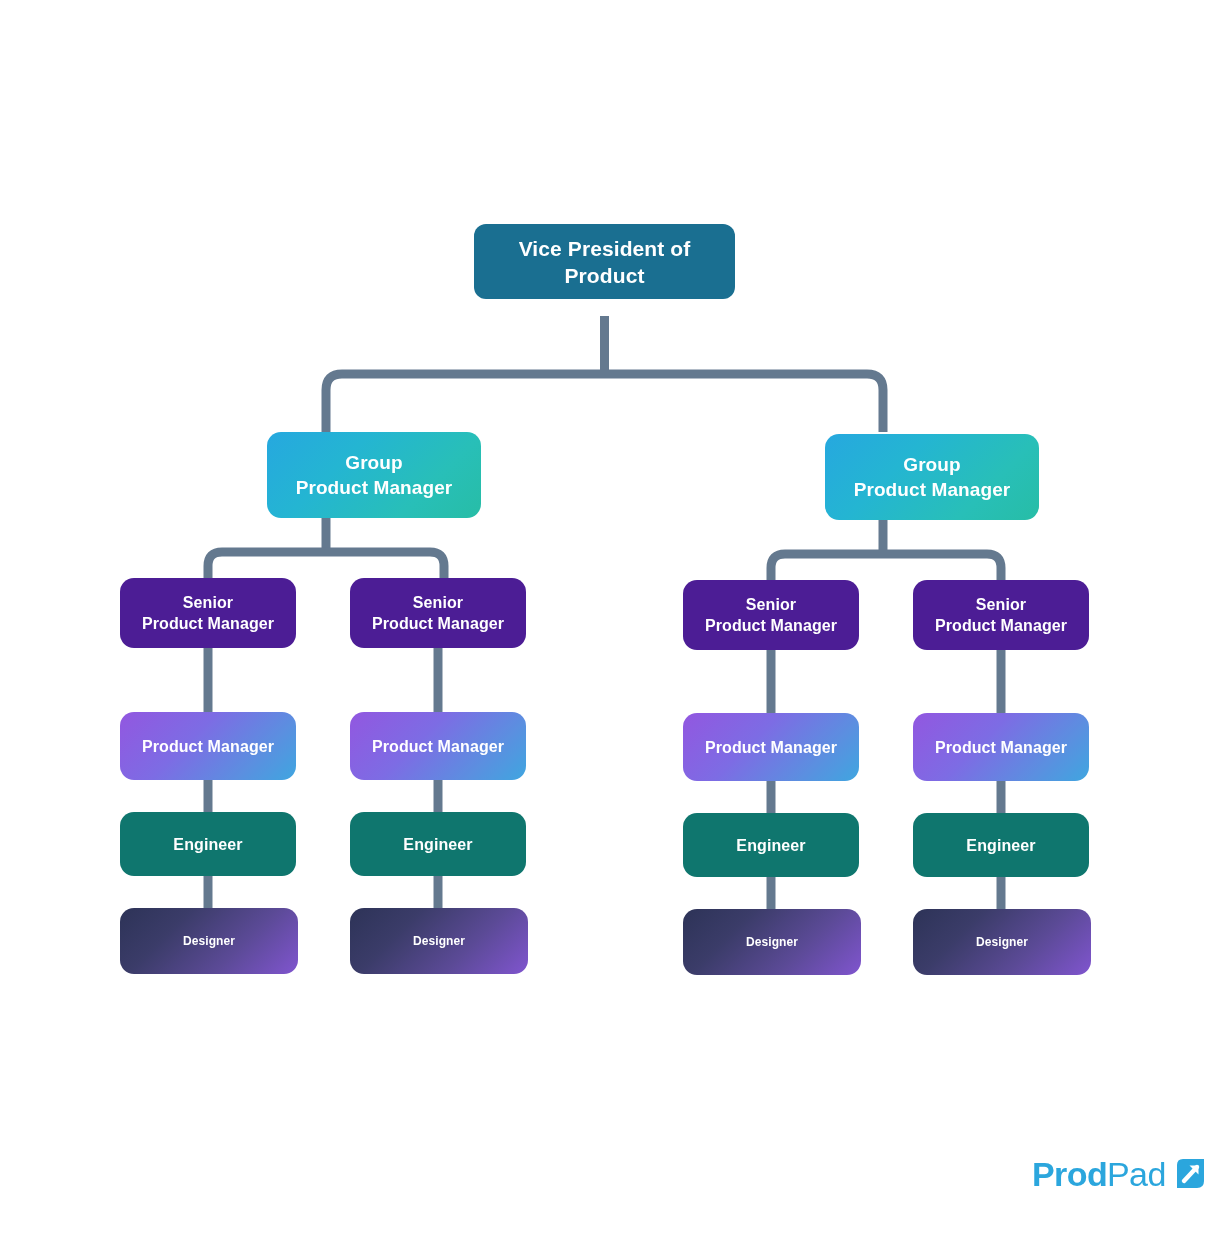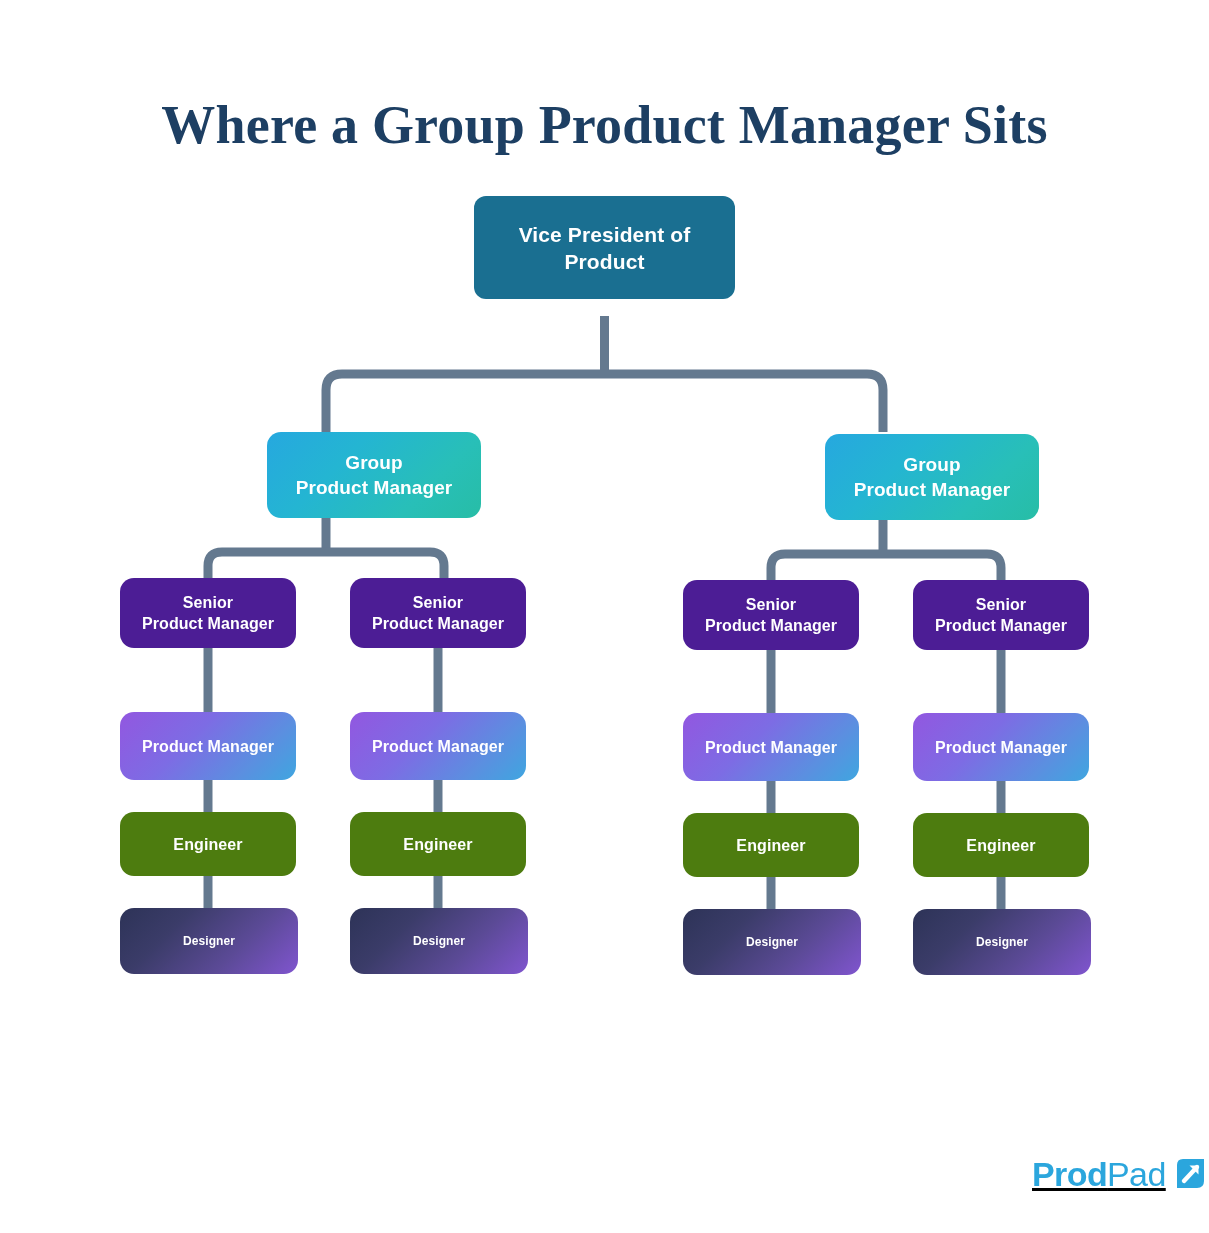--- a/index.html
+++ b/index.html
@@ -84,41 +84,40 @@
     background: #4c1d95;
     font-size: 16px;
     line-height: 21px;
   }
   .node.pm {
     background: linear-gradient(135deg, #9257e0 0%, #7d6ce4 40%, #5b8fe0 75%, #3fa6e0 100%);
     font-size: 16px;
     line-height: 21px;
   }
   .node.eng {
-    background: #4d7c0f;
+    background: #0f766e;
     font-size: 16px;
     line-height: 21px;
   }
   .node.des {
     background: linear-gradient(135deg, #2d3357 0%, #3b3c69 30%, #5b4a96 65%, #8055cf 100%);
     font-size: 12px;
     line-height: 21px;
     justify-content: center;
   }
 
   
   #logo {
     position: absolute;
     left: 1032px;
     top: 1155px;
     display: flex;
     align-items: center;
     gap: 7px;
     z-index: 6;
-    text-decoration: underline;
   }
   #logo .wordmark {
     font-family: "Liberation Sans", sans-serif;
     font-size: 34px;
     line-height: 38px;
     color: #2ba6dd;
     letter-spacing: -0.6px;
     white-space: nowrap;
   }
   #logo .wordmark .prod { font-weight: bold; }
@@ -127,21 +126,20 @@
     width: 36px;
     height: 36px;
     flex: 0 0 36px;
   }
 </style>
 </head>
 <body>
 
 <div id="canvas">
 
-  <div class="chart-title">Where a Group Product Manager Sits</div>
 
   <svg id="connectors" viewBox="0 0 1209 1233" width="1209" height="1233">
     <g fill="none" stroke="#64798f" stroke-width="9" stroke-linecap="butt">
 
       <path d="M604.5 316 L604.5 374"></path>
 
       <path d="M326 432 L326 390 Q326 374 342 374 L867 374 Q883 374 883 390 L883 432"></path>
 
       <path d="M326 518 L326 552"></path>
 
@@ -165,21 +163,21 @@
       <line x1="771" y1="650" x2="771" y2="713"></line>
       <line x1="771" y1="781" x2="771" y2="813"></line>
       <line x1="771" y1="877" x2="771" y2="909"></line>
 
       <line x1="1001" y1="650" x2="1001" y2="713"></line>
       <line x1="1001" y1="781" x2="1001" y2="813"></line>
       <line x1="1001" y1="877" x2="1001" y2="909"></line>
     </g>
   </svg>
 
-  <div class="node vp" style="left:474px; top:196px; width:261px; height:103px;align-items:center;">
+  <div class="node vp" style="left:474px; top:224px; width:261px; height:75px;align-items:center;">
     <span class="label">Vice President of
 Product</span>
   </div>
 
   <div class="node gpm" style="left:219px; top:432px; width:214px; height:86px;">
     <span class="label">Group
 Product Manager</span>
   </div>
 
   <div class="node gpm" style="left:777px; top:434px; width:214px; height:86px;">

